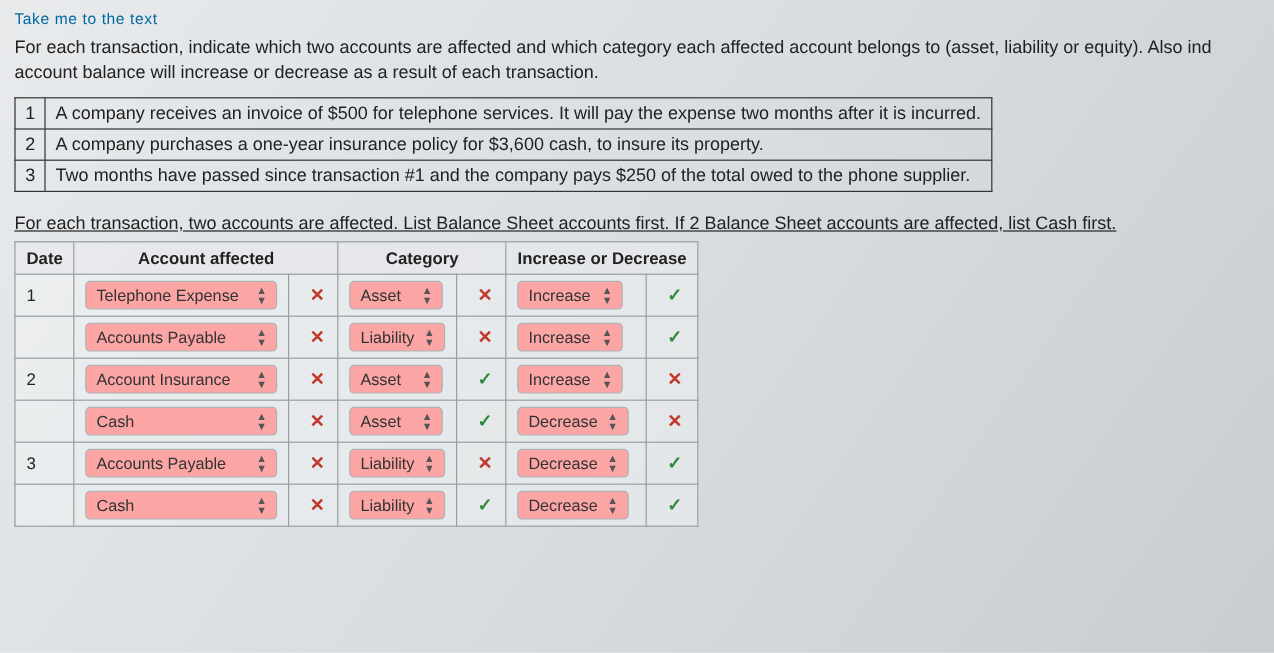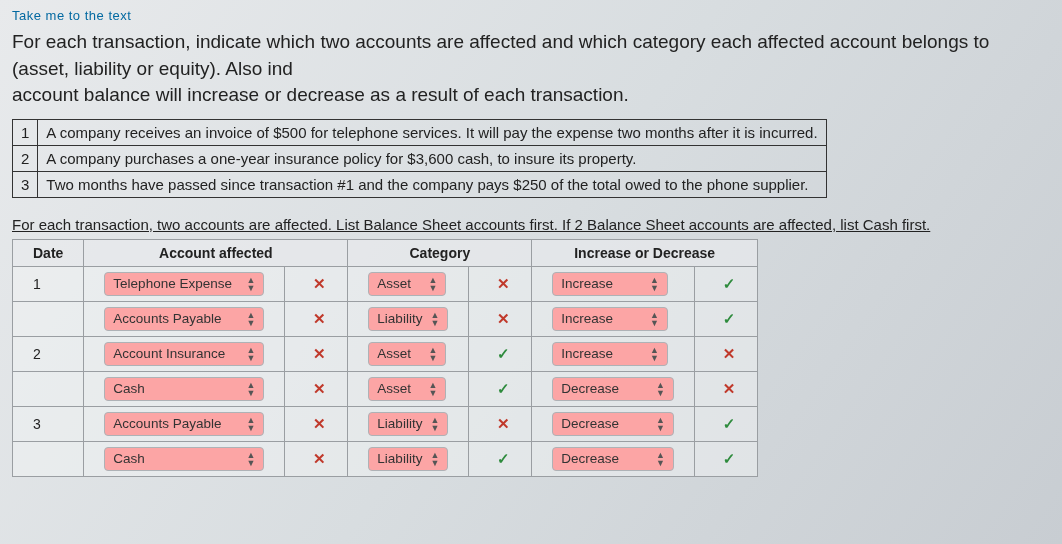--- a/index.html
+++ b/index.html
@@ -14,21 +14,21 @@
     height: 544px;
     overflow: hidden;
   }
   .faded-top {
     color: #0369a1;
     font-size: 13px;
     margin-bottom: 6px;
     letter-spacing: 0.5px;
   }
   .intro {
-    font-size: 19px;
+    font-size: 15px;
     line-height: 1.4;
     margin-bottom: 10px;
   }
   table.tx-list {
     border-collapse: collapse;
     margin-bottom: 18px;
   }
   table.tx-list td {
     border: 1px solid #333;
     padding: 4px 8px;
@@ -42,21 +42,21 @@
   .instr {
     font-size: 15px;
     text-decoration: underline;
     margin-bottom: 6px;
   }
   table.answer {
     border-collapse: collapse;
   }
   table.answer th, table.answer td {
     border: 1px solid #9a9ea2;
-    padding: 5px 20px;
+    padding: 5px 9px;
     background: rgba(245,246,247,0.45);
     vertical-align: middle;
     font-size: 14px;
   }
   table.answer th {
     font-weight: bold;
     text-align: center;
     background: rgba(232,234,236,0.7);
   }
   table.answer td.date-col {
@@ -79,21 +79,21 @@
     font-size: 9px;
     line-height: 8px;
     color: #555;
     display: flex;
     flex-direction: column;
     align-items: center;
     padding-left: 8px;
   }
   .sel-acct { min-width: 160px; }
   .sel-cat  { min-width: 78px; }
-  .sel-inc  { min-width: 88px; gap: 29px; }
+  .sel-inc  { min-width: 88px; }
   .mark {
     display: inline-block;
     width: 16px;
     text-align: center;
     font-weight: bold;
     margin-left: 6px;
     font-size: 15px;
   }
   .mark.wrong { color: #c0392b; }
   .mark.right { color: #2e8b3d; }

